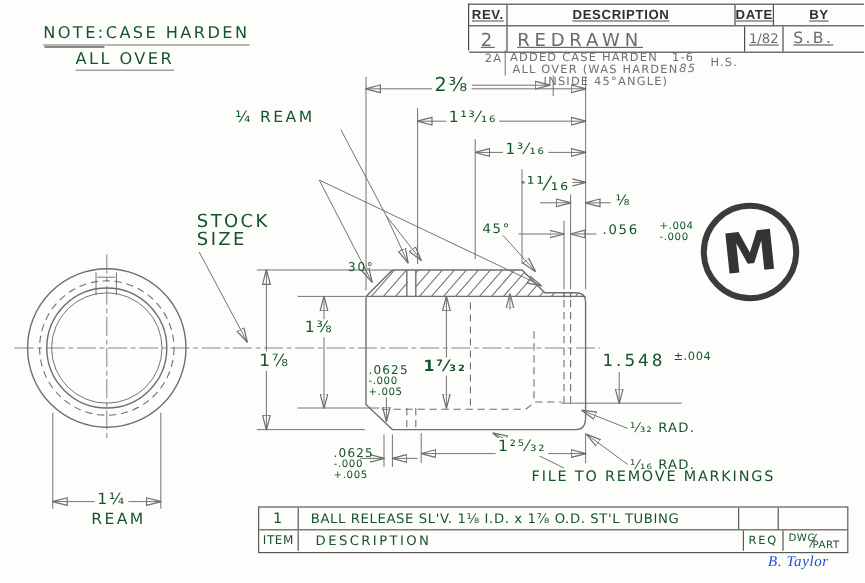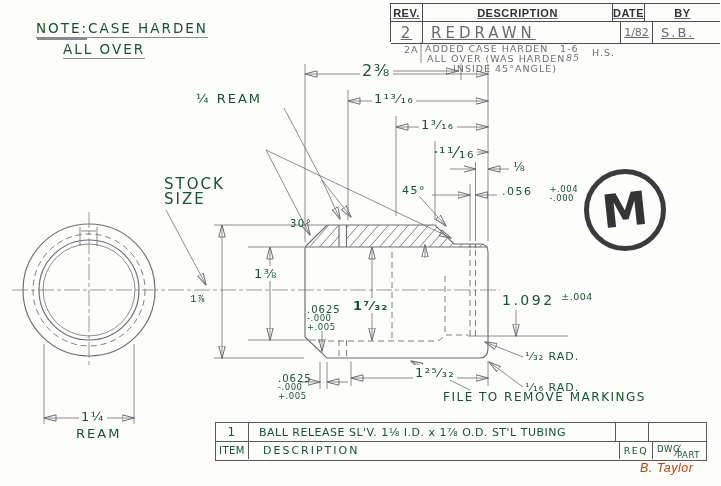--- a/index.html
+++ b/index.html
@@ -31,21 +31,21 @@
   .pt-row:last-child{border-bottom:none;}
   .pt-cell{border-right:1.2px solid #5a5a5a;display:flex;align-items:center;overflow:hidden;}
   .pt-cell:last-child{border-right:none;}
   .stack{line-height:9px;font-size:8.5px;letter-spacing:0.5px;}
   .stack .v{font-size:10px;letter-spacing:1px;}
   .stamp{left:584px;top:169px;width:72px;height:72px;border:5px solid #3b3b3b;border-radius:50%;
          display:flex;align-items:center;justify-content:center;}
   .stamp span{font-size:46px;font-weight:bold;color:#343434;transform:rotate(-6deg);font-family:"DejaVu Sans",sans-serif;}
   .ul{border-bottom:1.2px solid #8a8a8a;padding-bottom:1px;}
   .ul2{box-shadow:0 3px 0 -1px #8a8a8a;}
-  .credit{font-family:Liberation Sans, sans-serif;font-style:italic;color:#c2410c;letter-spacing:0.5px;}
+  .credit{font-family:Liberation Serif, serif;font-style:italic;color:#1d4ed8;letter-spacing:0.5px;}
   .dwgpart{position:relative;width:100%;height:100%;}
   .dwgpart .d1{position:absolute;left:4px;top:2px;font-size:8.5px;letter-spacing:0.5px;}
   .dwgpart .d2{position:absolute;left:24px;top:8px;font-size:8.5px;letter-spacing:0.5px;}
   .dwgpart .sl{position:absolute;left:24px;top:2px;width:1px;height:13px;background:#6a6a6a;transform:rotate(28deg);}
 </style>
 </head>
 <body>
 
 <div class="sheet">
 
@@ -221,29 +221,29 @@
   <div class="abs hw" style="left:502px;top:185px;display:flex;align-items:flex-start;gap:17px;">
     <span style="font-size:11px;">.056</span>
     <span class="stack" style="display:inline-block;">
       <div>+.004</div>
       <div>-.000</div>
     </span>
   </div>
   <div class="abs hw" style="left:402px;top:184px;font-size:11px;">45°</div>
   <div class="abs hw" style="left:290px;top:218px;font-size:10px;">30°</div>
   <div class="abs hw bg" style="left:252px;top:266px;font-size:13px;">1⅜</div>
-  <div class="abs hw bg" style="left:188px;top:293px;font-size:11px;font-family:Liberation Mono, monospace;">1⅞</div>
+  <div class="abs hw bg" style="left:214px;top:293px;font-size:14px;">1⅞</div>
   <div class="abs hw stack" style="left:307px;top:305px;">
     <div class="v">.0625</div>
     <div>-.000</div>
     <div>+.005</div>
   </div>
   <div class="abs hw bg" style="left:351px;top:298px;font-size:13px;font-weight:bold;">1⁷⁄₃₂</div>
   <div class="abs hw" style="left:502px;top:290px;">
-    <span style="font-size:14px;letter-spacing:2.5px;">1.092</span>
+    <span style="font-size:14px;letter-spacing:2.5px;">1.548</span>
     <span style="font-size:9.5px;position:relative;top:-5px;letter-spacing:0.5px;">±.004</span>
   </div>
   <div class="abs hw stack" style="left:278px;top:374px;">
     <div class="v">.0625</div>
     <div>-.000</div>
     <div>+.005</div>
   </div>
   <div class="abs hw bg" style="left:413px;top:365px;font-size:13px;">1²⁵⁄₃₂</div>
   <div class="abs hw" style="left:525px;top:350px;font-size:11px;letter-spacing:1px;">¹⁄₃₂ RAD.</div>
   <div class="abs hw" style="left:525px;top:381px;font-size:11px;letter-spacing:1px;">¹⁄₁₆ RAD.</div>

